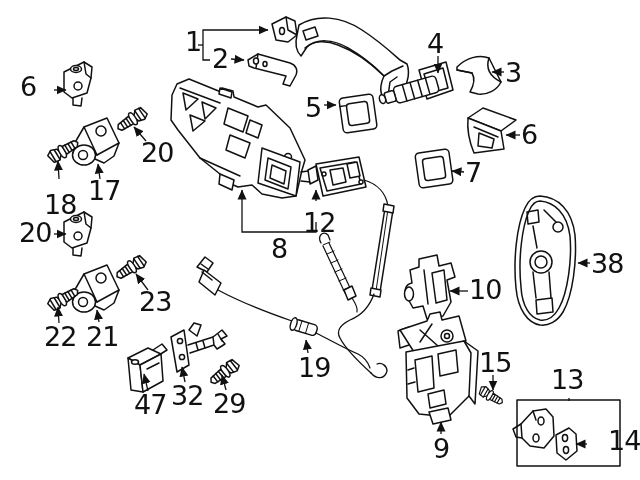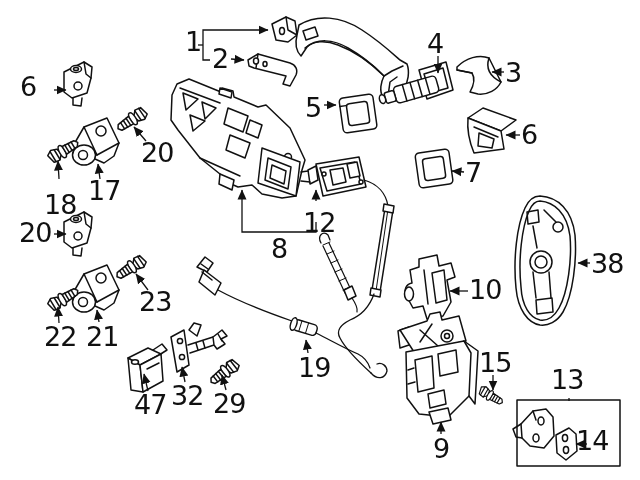--- a/index.html
+++ b/index.html
@@ -290,21 +290,21 @@
 <div class="callout" style="left:427px;top:30px">4</div>
 <div class="callout" style="left:305px;top:94px">5</div>
 <div class="callout" style="left:521px;top:121px">6</div>
 <div class="callout" style="left:465px;top:159px">7</div>
 <div class="callout" style="left:271px;top:235px">8</div>
 <div class="callout" style="left:433px;top:435px">9</div>
 <div class="callout" style="left:469px;top:276px">10</div>
 <div class="callout" style="left:298px;top:354px">19</div>
 <div class="callout" style="left:303px;top:209px">12</div>
 <div class="callout" style="left:551px;top:366px">13</div>
-<div class="callout" style="left:576px;top:427px">14</div>
+<div class="callout" style="left:608px;top:427px">14</div>
 <div class="callout" style="left:479px;top:349px">15</div>
 <div class="callout" style="left:20px;top:73px">6</div>
 <div class="callout" style="left:88px;top:177px">17</div>
 <div class="callout" style="left:44px;top:191px">18</div>
 <div class="callout" style="left:141px;top:139px">20</div>
 <div class="callout" style="left:19px;top:219px">20</div>
 <div class="callout" style="left:86px;top:323px">21</div>
 <div class="callout" style="left:44px;top:323px">22</div>
 <div class="callout" style="left:139px;top:288px">23</div>
 <div class="callout" style="left:171px;top:382px">32</div>

